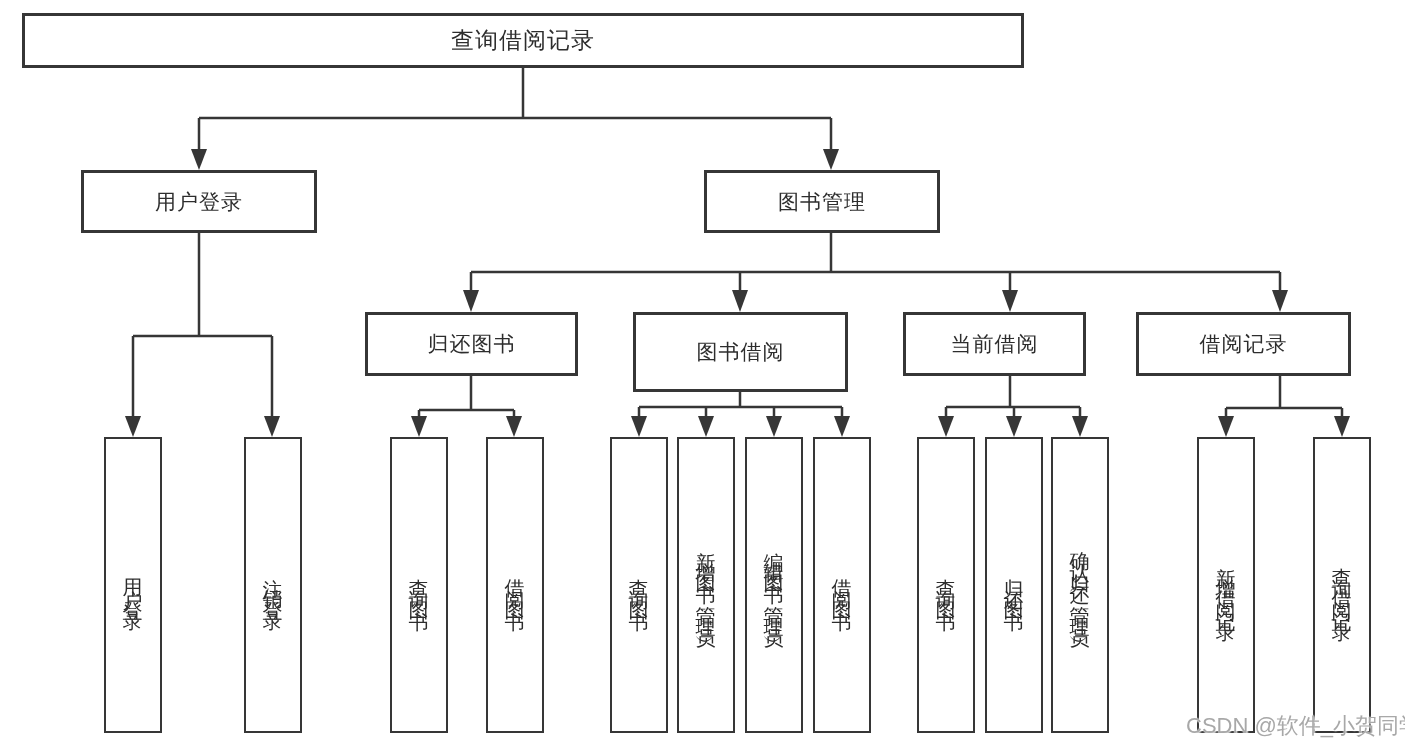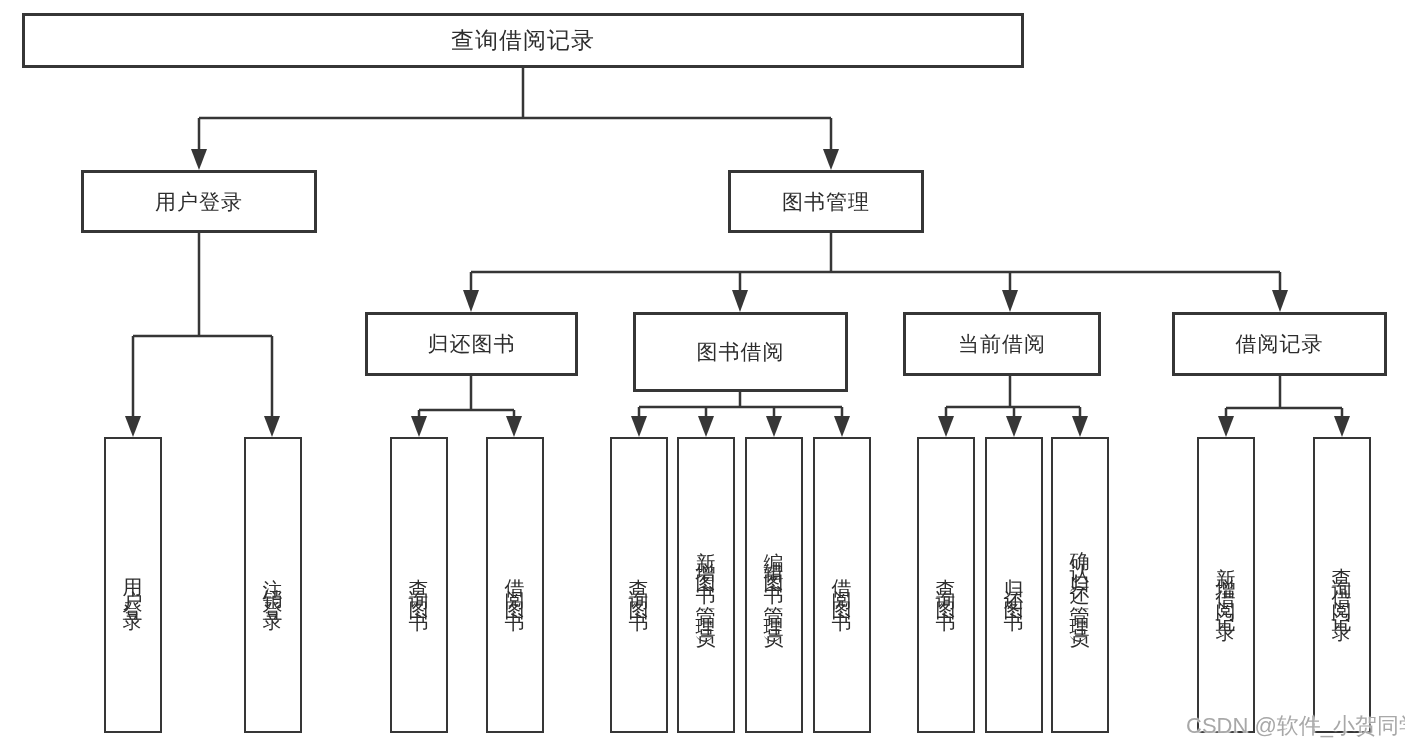--- a/index.html
+++ b/index.html
@@ -90,34 +90,34 @@
     </g>
   </svg>
 
   <div class="box root" style="left:22px;top:13px;width:1002px;height:55px">
     <span class="lbl">查询借阅记录</span>
   </div>
 
   <div class="box branch" style="left:81px;top:170px;width:236px;height:63px">
     <span class="lbl">用户登录</span>
   </div>
-  <div class="box branch" style="left:728px;top:170px;width:196px;height:63px">
+  <div class="box branch" style="left:704px;top:170px;width:236px;height:63px">
     <span class="lbl">图书管理</span>
   </div>
 
   <div class="box group" style="left:365px;top:312px;width:213px;height:64px">
     <span class="lbl">归还图书</span>
   </div>
   <div class="box group" style="left:633px;top:312px;width:215px;height:80px">
     <span class="lbl">图书借阅</span>
   </div>
-  <div class="box group" style="left:903px;top:312px;width:198px;height:64px">
+  <div class="box group" style="left:903px;top:312px;width:183px;height:64px">
     <span class="lbl">当前借阅</span>
   </div>
-  <div class="box group" style="left:1172px;top:312px;width:215px;height:64px">
+  <div class="box group" style="left:1136px;top:312px;width:215px;height:64px">
     <span class="lbl">借阅记录</span>
   </div>
 
   <div class="box leaf" style="left:104px;top:437px;width:58px;height:296px">
     <span class="lbl">用户登录</span>
   </div>
   <div class="box leaf" style="left:244px;top:437px;width:58px;height:296px">
     <span class="lbl">注销登录</span>
   </div>
 

